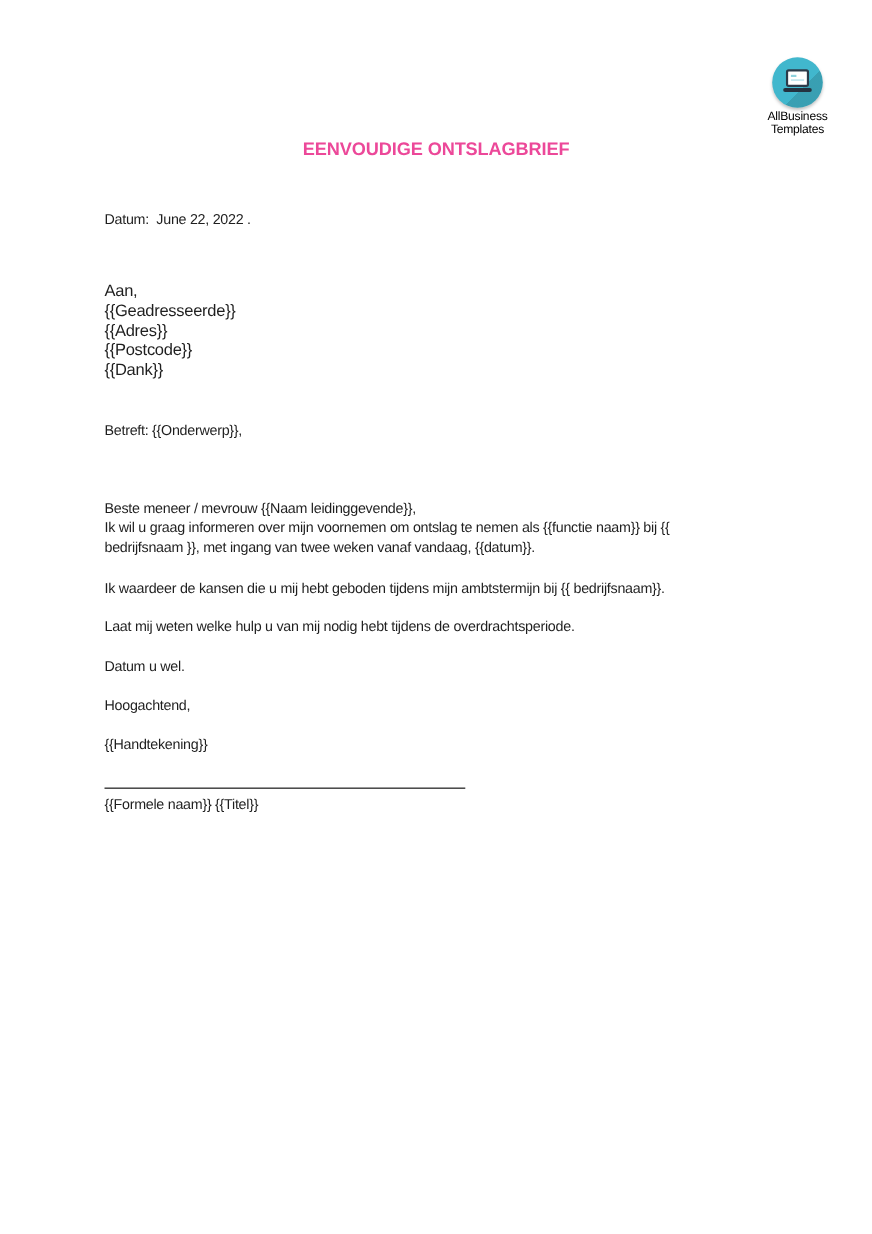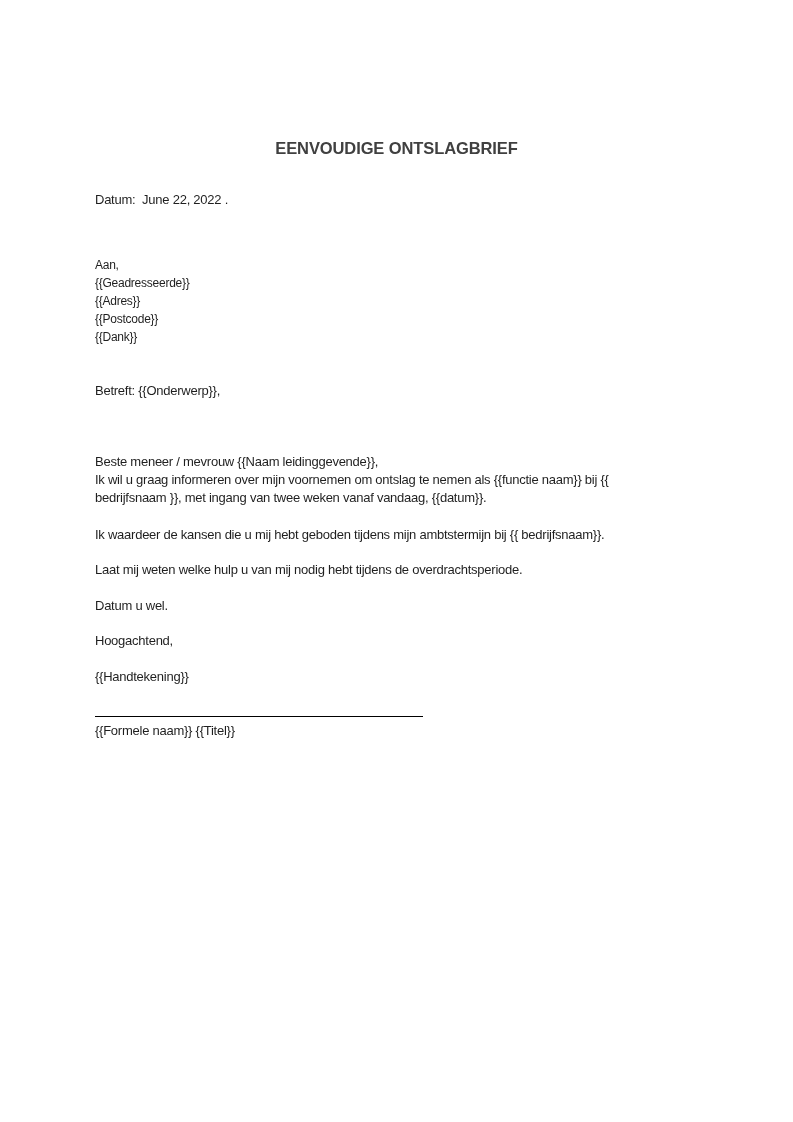--- a/index.html
+++ b/index.html
@@ -52,42 +52,42 @@
     color: #000000;
     letter-spacing: -0.2px;
   }
 
   
   .title {
     position: absolute;
     top: 127px;
     left: 0;
     right: 0;
-    margin: 12px;
+    margin: 0;
     text-align: center;
     font-size: 16.5px;
     font-weight: bold;
     letter-spacing: -0.1px;
-    color: #404040;
+    color: #ec4899;
   }
 
   
   .line, .para {
     position: absolute;
     left: 95px;
     margin: 0;
     font-size: 13px;
     line-height: 18px;
     letter-spacing: -0.25px;
     white-space: pre-wrap;
   }
   .para { width: 560px; }
 
   .date          { top: 191px; }
-  .address-wrap  { position: absolute; left: 95px; top: 256px; font-size: 12px; line-height: 18px; letter-spacing: -0.25px; }
+  .address-wrap  { position: absolute; left: 95px; top: 256px; font-size: 15px; line-height: 18px; letter-spacing: -0.25px; }
   .subject       { top: 382px; }
   .salutation    { top: 453px; }
   .p1            { top: 471px; }
   .p2            { top: 526px; }
   .p3            { top: 561px; }
   .p4            { top: 597px; }
   .closing       { top: 632px; }
   .signature-ph  { top: 668px; }
 
   .sig-line {
@@ -108,20 +108,34 @@
     text-align: center;
     font-size: 9.5px;
     color: #1f1f1f;
   }
 </style>
 </head>
 <body>
 
 <div class="page">
 
+  <div class="logo">
+    <div class="logo-circle">
+      <svg width="30" height="26" viewBox="0 0 30 26" aria-hidden="true">
+        <rect x="5.5" y="2" width="19" height="14" rx="1.5" fill="#ffffff" stroke="#2c3b4a" stroke-width="2"></rect>
+        <rect x="9" y="6" width="5" height="2" fill="#8fd2de"></rect>
+        <rect x="9" y="10" width="12" height="1.6" fill="#c4e7ee"></rect>
+        <rect x="2" y="18" width="26" height="3.6" rx="1.8" fill="#24323f"></rect>
+      </svg>
+    </div>
+    <div class="logo-text">
+      <div>AllBusiness</div>
+      <div>Templates</div>
+    </div>
+  </div>
 
   <h1 class="title">EENVOUDIGE ONTSLAGBRIEF</h1>
 
   <div class="line date">Datum:  June 22, 2022 .</div>
 
   <div class="address-wrap">
     <div>Aan,</div>
     <div>{{Geadresseerde}}</div>
     <div>{{Adres}}</div>
     <div>{{Postcode}}</div>

